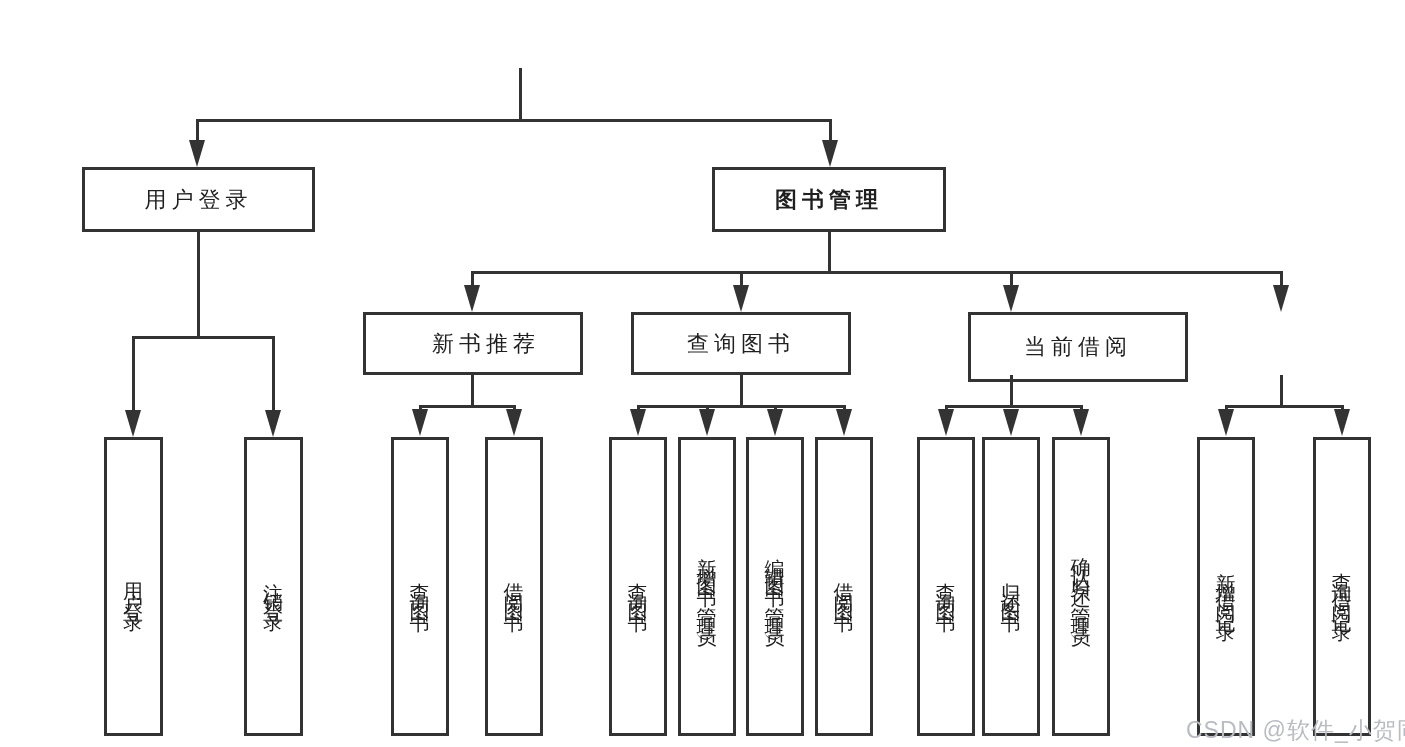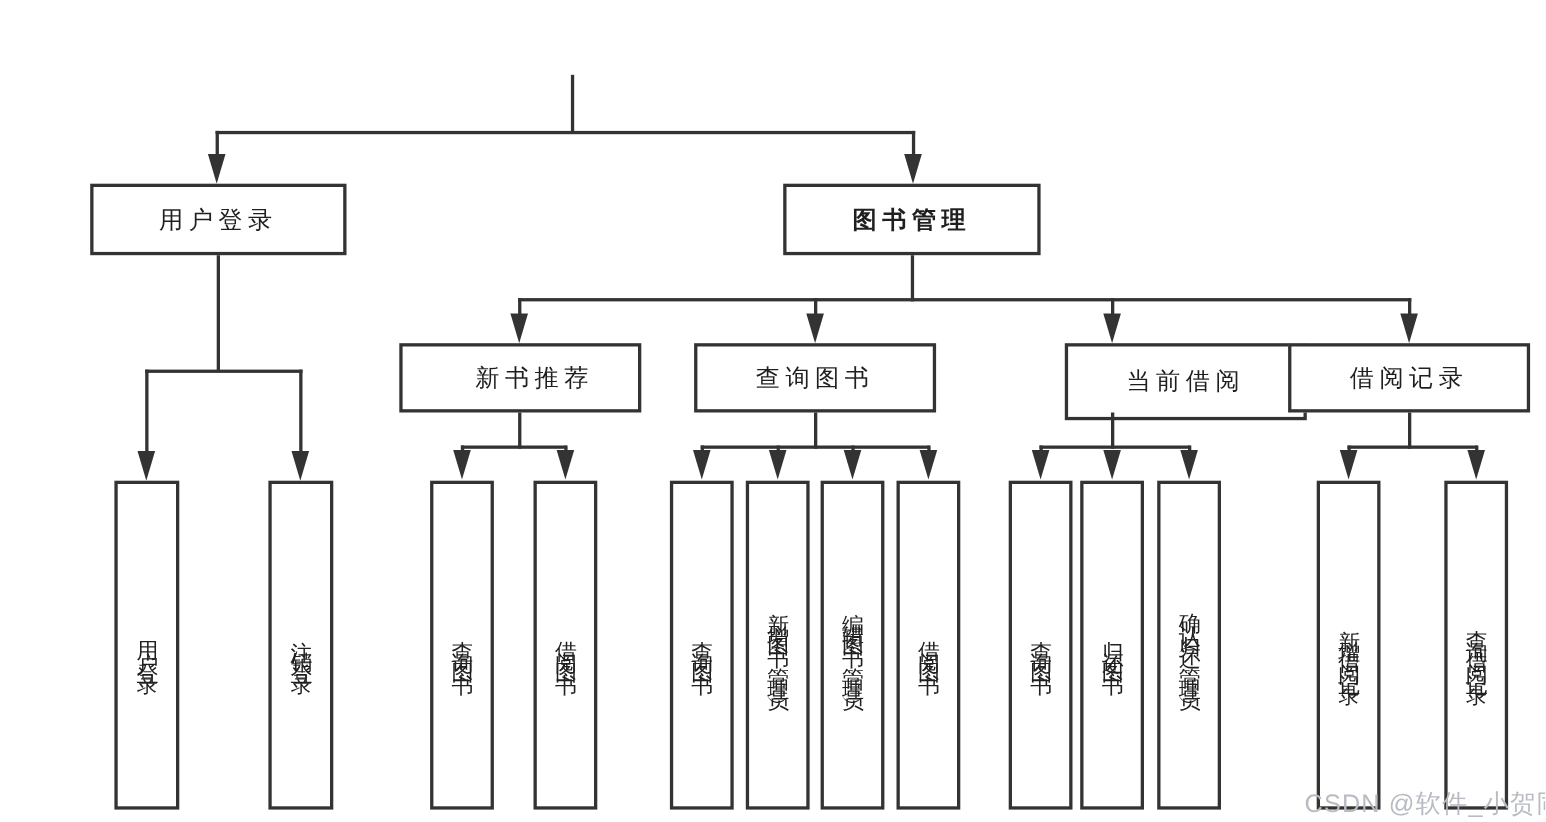--- a/index.html
+++ b/index.html
@@ -78,23 +78,20 @@
 
   <div class="box" style="left:363px;top:312px;width:220px;height:63px;padding-left:26px;">
     <span class="lbl">新书推荐</span>
   </div>
   <div class="box" style="left:631px;top:312px;width:220px;height:63px;">
     <span class="lbl">查询图书</span>
   </div>
   <div class="box" style="left:942px;top:312px;width:220px;height:70px;margin-left:26px;">
     <span class="lbl">当前借阅</span>
   </div>
-  <div class="box" style="left:1171px;top:312px;width:220px;height:63px;">
-    <span class="lbl">借阅记录</span>
-  </div>
 
   <div class="vline" style="left:471px;top:375px;height:33px;"></div>
   <div class="hline" style="left:419px;top:405px;width:96px;"></div>
   <div class="vline" style="left:419px;top:405px;height:8px;"></div>
   <div class="vline" style="left:513px;top:405px;height:8px;"></div>
   <div class="arrow" style="left:412px;top:409px;"></div>
   <div class="arrow" style="left:506px;top:409px;"></div>
 
   <div class="vline" style="left:740px;top:375px;height:33px;"></div>
   <div class="hline" style="left:637px;top:405px;width:208px;"></div>

